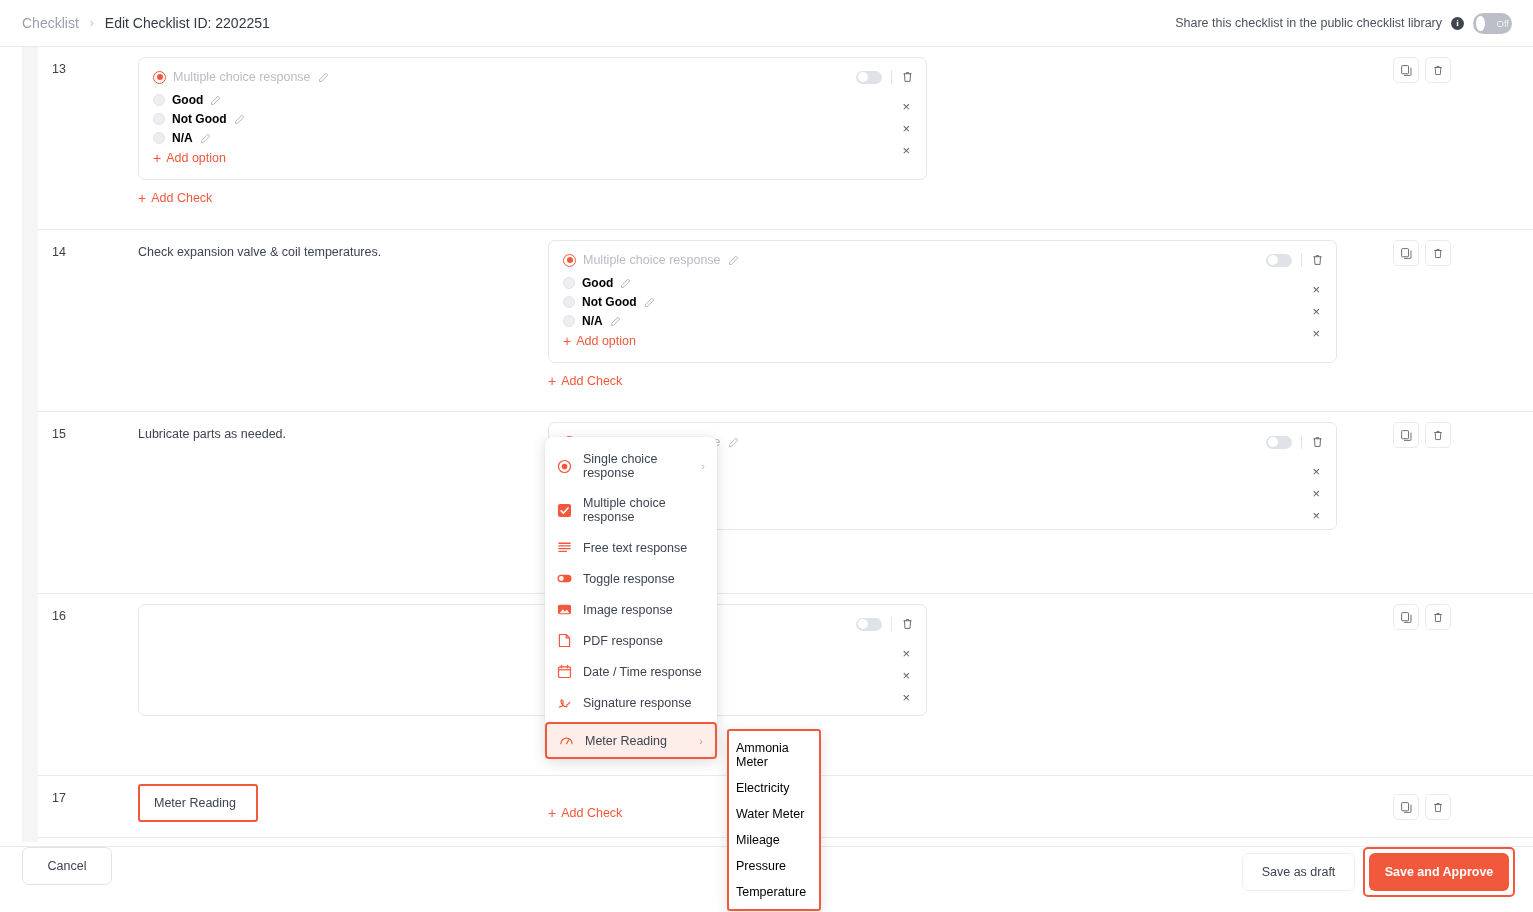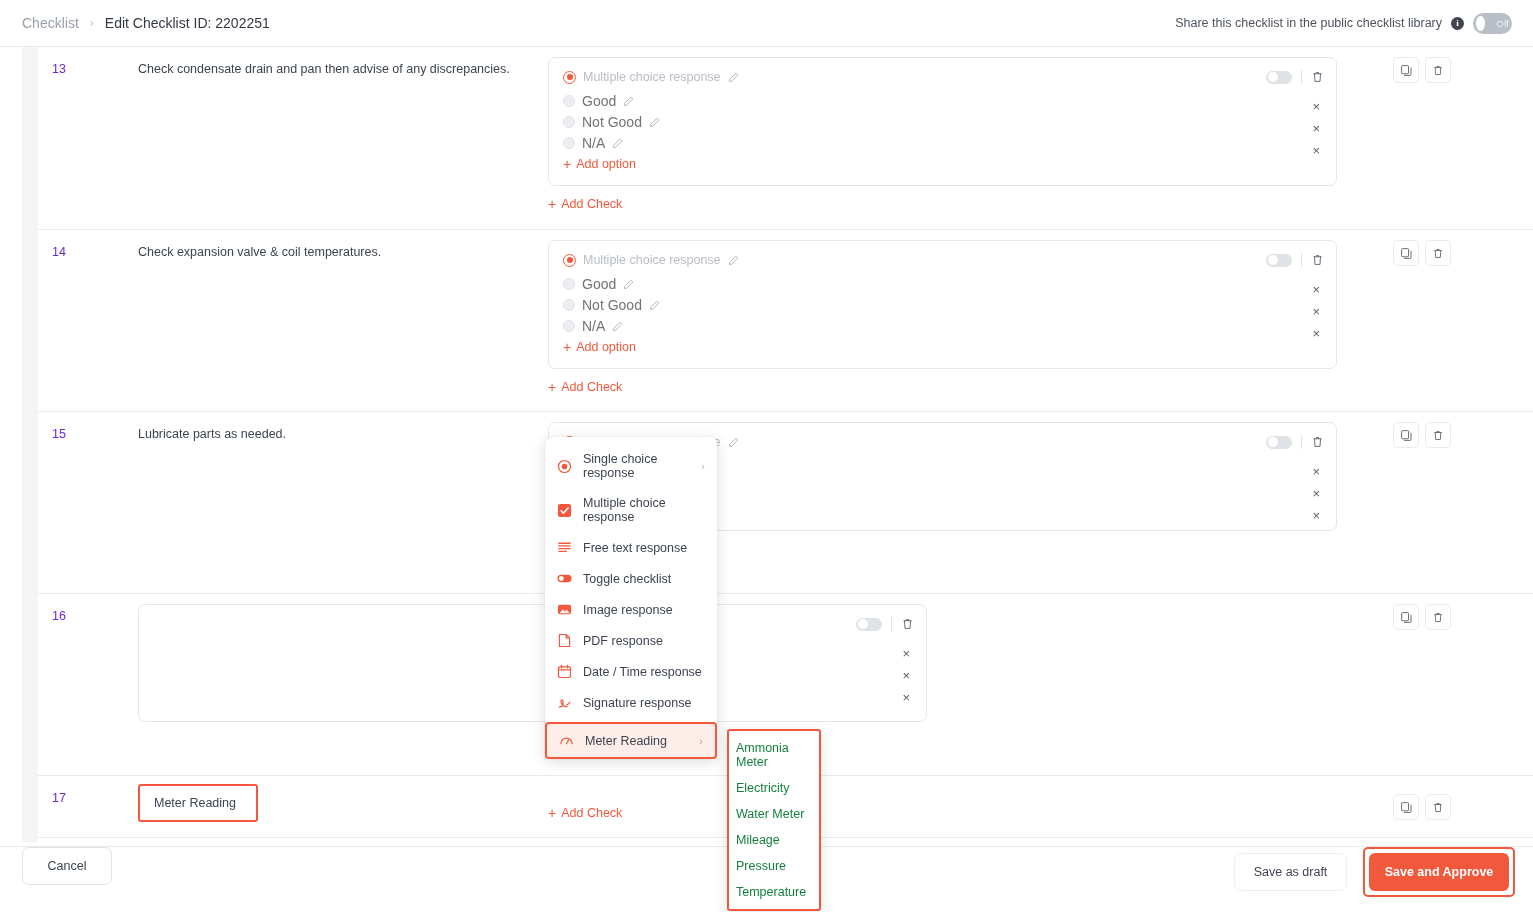--- a/index.html
+++ b/index.html
@@ -48,21 +48,21 @@
   }
 
   
   .sheet { position: absolute; left: 38px; top: 47px; width: 1495px; }
   .row {
     position: relative; background: #fff;
     border-bottom: 1px solid #e9ebef; display: flex;
   }
   .row-num {
     width: 100px; padding-left: 14px; padding-top: 15px;
-    font-size: 12.5px; color: #6d28d9; flex-shrink: 0;
+    font-size: 12.5px; color: #404040; flex-shrink: 0;
   }
   .row-title {
     width: 410px; padding-top: 15px; font-size: 12.5px;
     color: #3d4350; flex-shrink: 0;
   }
   .row-body { flex: 1; position: relative; padding-top: 10px; }
 
   
   .check-card {
     width: 789px; border: 1px solid #e4e7eb; border-radius: 7px;
@@ -77,21 +77,21 @@
   }
   .radio-dot { width: 6px; height: 6px; border-radius: 50%; background: #f2583c; }
   .check-head-label { color: #b8bcc4; font-size: 12.5px; }
   .pencil { width: 11px; height: 11px; flex-shrink: 0; }
   .opt-list { margin-top: 9px; display: flex; flex-direction: column; gap: 5px; }
   .opt-row { display: flex; align-items: center; gap: 7px; }
   .opt-circle {
     width: 12px; height: 12px; border-radius: 50%;
     background: #eceef1; border: 1px solid #e0e3e8; flex-shrink: 0;
   }
-  .opt-label { color: #737373; font-size: 14px; }
+  .opt-label { color: #000000; font-size: 12px; font-weight: bold; }
   .add-option {
     color: #f2583c; font-size: 12.5px; margin-top: 6px;
     display: flex; align-items: center; gap: 5px;
   }
   .plus { font-size: 14px; line-height: 1; }
 
   .card-tools {
     position: absolute; right: 12px; top: 12px;
     display: flex; align-items: center; gap: 9px;
   }
@@ -157,37 +157,37 @@
   }
   .mi-sel .mi-chev { color: #d98f7c; }
 
   
   .submenu {
     position: absolute; left: 727px; top: 729px; width: 94px;
     background: #fff; border: 2.5px solid #f2583c; border-radius: 3px;
     box-shadow: 0 3px 14px rgba(40,45,55,.14); z-index: 50;
     padding: 4px 0;
   }
-  .smi { padding: 6px 7px; font-size: 12.5px; color: #15803d; }
+  .smi { padding: 6px 7px; font-size: 12.5px; color: #000000; }
 
   
   .footer {
     position: absolute; left: 0; bottom: 0; width: 1533px; height: 66px;
     background: #fff; border-top: 1px solid #e8eaee;
     display: flex; align-items: flex-start; z-index: 30;
   }
   .btn-cancel {
     margin-left: 22px; width: 90px; height: 38px; border-radius: 7px;
     border: 1px solid #e0e3e8; background: #fff; color: #3d4350;
     font-size: 12.5px; display: flex; align-items: center; justify-content: center;
     font-family: "Liberation Sans", sans-serif;
   }
   .footer-right {
     margin-left: auto; display: flex; align-items: center;
-    padding-right: 18px; gap: 8px;
+    padding-right: 18px; gap: 0;
   }
   .btn-draft {
     width: 113px; height: 38px; border-radius: 7px;
     border: 1px solid #eceef1; background: #fff; color: #3d4350;
     font-size: 12.5px; display: flex; align-items: center; justify-content: center;
     font-family: "Liberation Sans", sans-serif; margin-right: 8px;
   }
   .approve-wrap {
     border: 2.5px solid #f2583c; border-radius: 5px; padding: 4px;
     background: #fff;
@@ -217,21 +217,20 @@
     </div>
   </div>
 </div>
 
 <div class="drag-rail"></div>
 
 <div class="sheet">
 
   <div class="row" style="height:183px">
     <div class="row-num">13</div>
-    <div class="row-title">Check condensate drain and pan then advise of any discrepancies.</div>
     <div class="row-body">
       <div class="check-card">
         <div class="check-head">
           <span class="radio-outer">
               <span class="radio-dot"></span>
             </span>
           <span class="check-head-label">Multiple choice response</span>
           <svg class="pencil" viewBox="0 0 16 16">
               <path d="M11.5 1.8 14.2 4.5 5 13.7H2.3v-2.7z" fill="none" stroke="#9aa0ac" stroke-width="1.1"></path>
             </svg>
@@ -557,21 +556,21 @@
     <span>Free text response</span>
   </div>
 
   <div class="mi">
     <span class="mi-icon">
       <svg width="15" height="15" viewBox="0 0 16 16">
           <rect x="0.5" y="4" width="15" height="8" rx="4" fill="#f2583c"></rect>
           <circle cx="4.6" cy="8" r="2.6" fill="#fff"></circle>
         </svg>
     </span>
-    <span>Toggle checklist</span>
+    <span>Toggle response</span>
   </div>
 
   <div class="mi">
     <span class="mi-icon">
       <svg width="15" height="15" viewBox="0 0 16 16">
           <rect x="1" y="3" width="14" height="10" rx="2" fill="#f2583c"></rect>
           <path d="M2.6 12 6.2 7.6l2.3 2.6 2-2.1 2.9 3.9z" fill="#fff" opacity=".92"></path>
         </svg>
     </span>
     <span>Image response</span>

